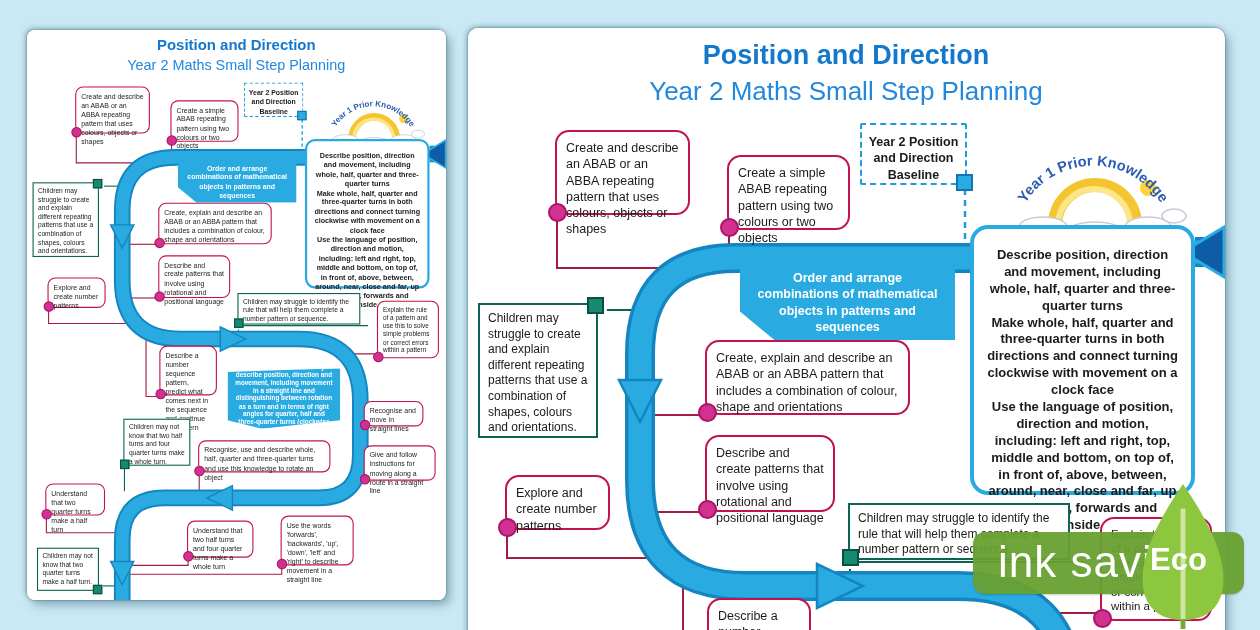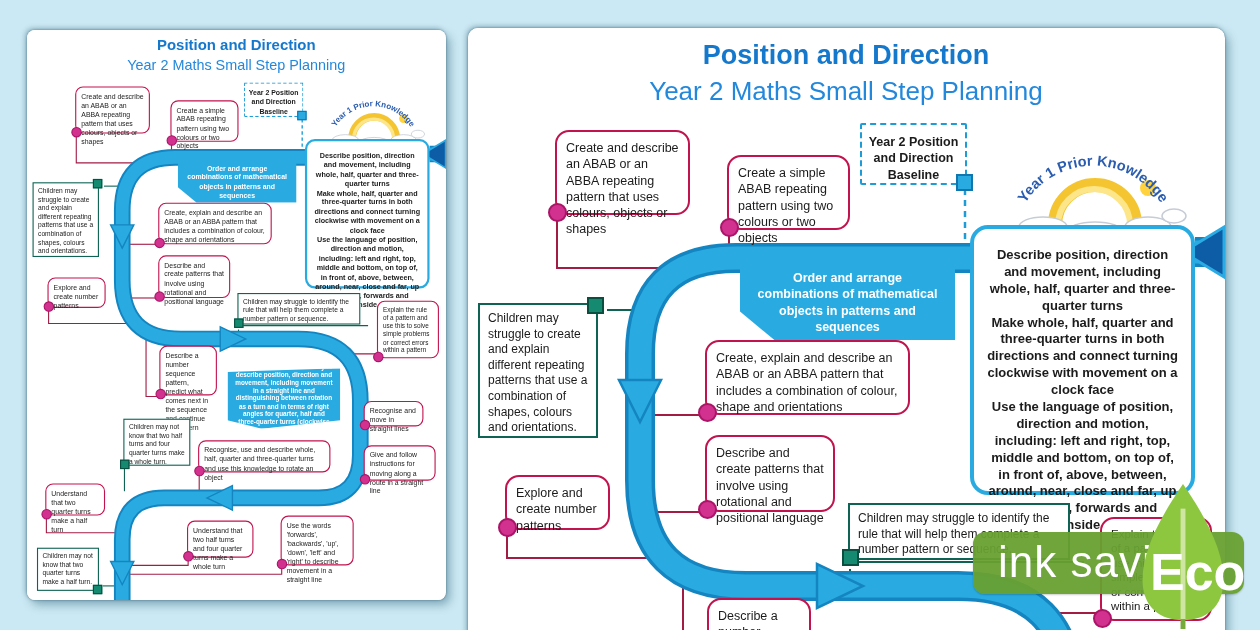--- a/index.html
+++ b/index.html
@@ -67,21 +67,21 @@
 
   .pk-svg{position:absolute;left:530px;top:100px;width:195px;height:112px;}
   .flag-svg{position:absolute;left:712px;top:196px;width:46px;height:56px;}
 
   
   .eco-badge{position:absolute;left:973px;top:481px;width:271px;height:148px;z-index:50;}
   .eco-bar{position:absolute;left:0;top:51px;width:271px;height:62px;border-radius:12px;
            background:rgba(104,160,48,0.95);box-shadow:0 1px 2px rgba(0,0,0,.2);}
   .ink-label{position:absolute;left:25px;top:56px;font-size:44px;color:#fff;letter-spacing:1px;}
   .leaf-svg{position:absolute;left:160px;top:0;width:100px;height:148px;}
-  .eco-label{position:absolute;left:177px;top:61px;font-size:52px;font-weight:bold;color:#fff;}
+  .eco-label{position:absolute;left:177px;top:61px;font-size:31px;font-weight:bold;color:#fff;}
 </style>
 </head>
 <body>
 
 <div class="canvas">
   <div class="page page-left">
     <div class="doc" id="doc-left">
         <div class="doc-title">Position and Direction</div>
         <div class="doc-subtitle">Year 2 Maths Small Step Planning</div>
         <svg class="layer" viewBox="0 0 756 1030">

